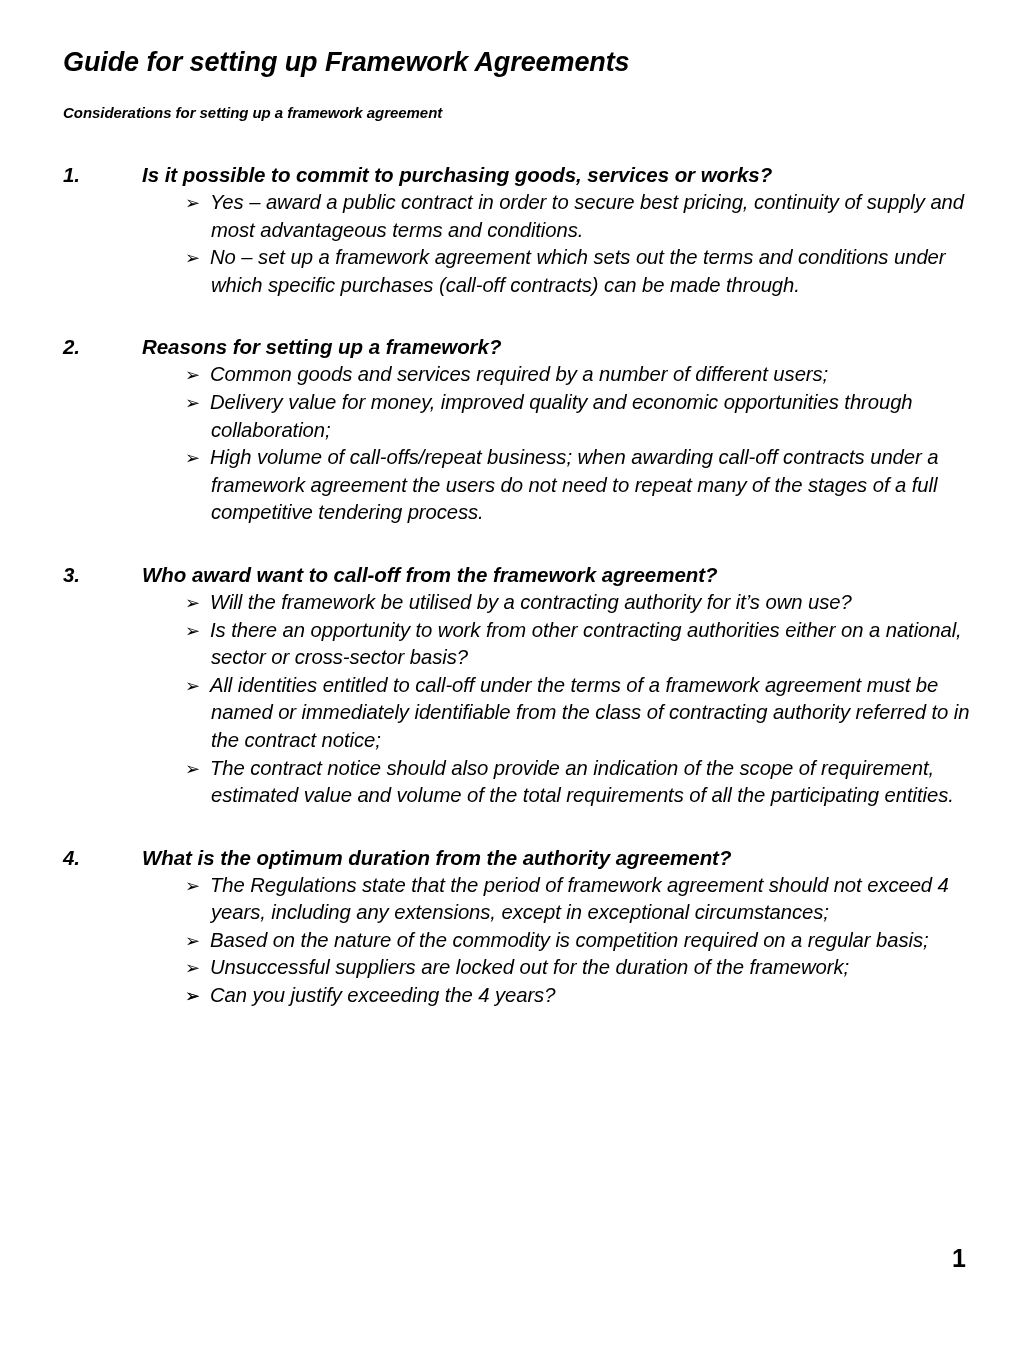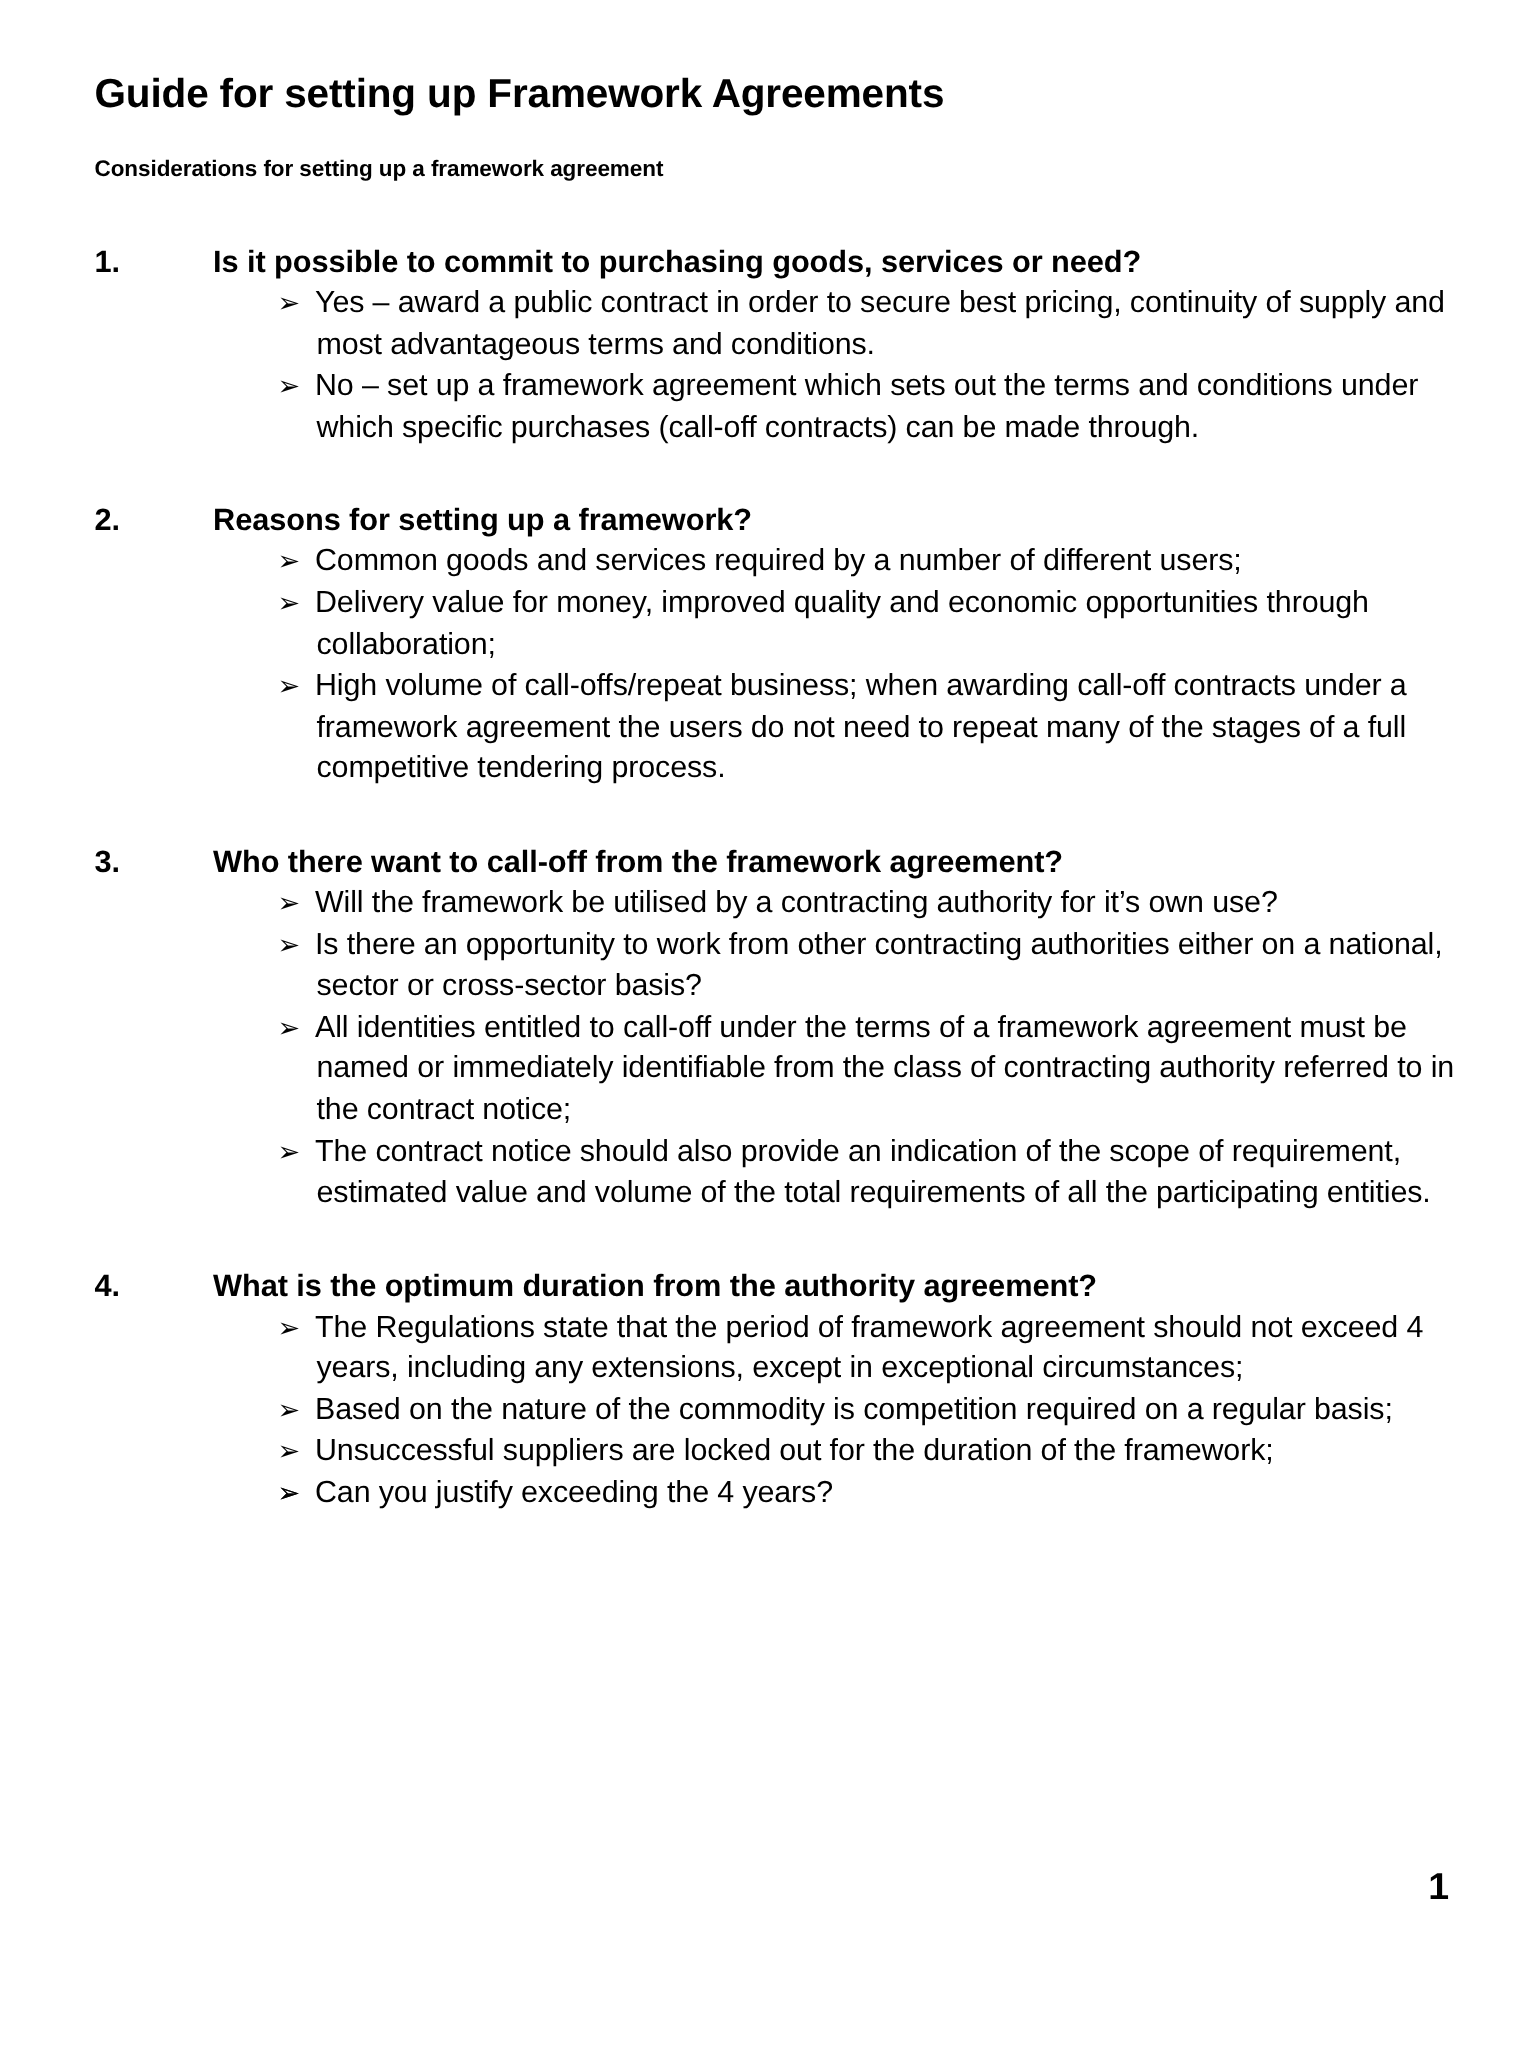--- a/index.html
+++ b/index.html
@@ -24,20 +24,21 @@
     height: 1365px;
     background: #ffffff;
     overflow: hidden;
   }
 
   .doc-body {
     position: absolute;
     left: 63px;
     top: 45px;
     width: 915px;
+    font-style: italic;
   }
 
   .doc-title {
     font-size: 27px;
     font-weight: bold;
     line-height: 34px;
     letter-spacing: -0.1px;
     margin: 0 0 6px 0;
     white-space: nowrap;
   }
@@ -124,21 +125,21 @@
   <div class="doc-body">
 
     <h1 class="doc-title">Guide for setting up Framework Agreements</h1>
 
     <h2 class="doc-subtitle">Considerations for setting up a framework agreement</h2>
 
     <div id="sections-host">
         <div class="section">
           <div class="section-head">
             <span class="section-num">1.</span>
-            <span class="section-title">Is it possible to commit to purchasing goods, services or need?</span>
+            <span class="section-title">Is it possible to commit to purchasing goods, services or works?</span>
           </div>
           <ul class="bullets">
             <li class="bullet">
               <span class="bullet-marker">➢</span>
               <span class="bullet-text">Yes – award a public contract in order to secure best pricing, continuity of supply and most advantageous terms and conditions.</span>
             </li>
             <li class="bullet">
               <span class="bullet-marker">➢</span>
               <span class="bullet-text">No – set up a framework agreement which sets out the terms and conditions under which specific purchases (call-off contracts) can be made through.</span>
             </li>
@@ -160,21 +161,21 @@
             </li>
             <li class="bullet">
               <span class="bullet-marker">➢</span>
               <span class="bullet-text">High volume of call-offs/repeat business; when awarding call-off contracts under a framework agreement the users do not need to repeat many of the stages of a full competitive tendering process.</span>
             </li>
           </ul>
         </div>
         <div class="section">
           <div class="section-head">
             <span class="section-num">3.</span>
-            <span class="section-title">Who there want to call-off from the framework agreement?</span>
+            <span class="section-title">Who award want to call-off from the framework agreement?</span>
           </div>
           <ul class="bullets">
             <li class="bullet">
               <span class="bullet-marker">➢</span>
               <span class="bullet-text">Will the framework be utilised by a contracting authority for it’s own use?</span>
             </li>
             <li class="bullet">
               <span class="bullet-marker">➢</span>
               <span class="bullet-text">Is there an opportunity to work from other contracting authorities either on a national, sector or cross-sector basis?</span>
             </li>

